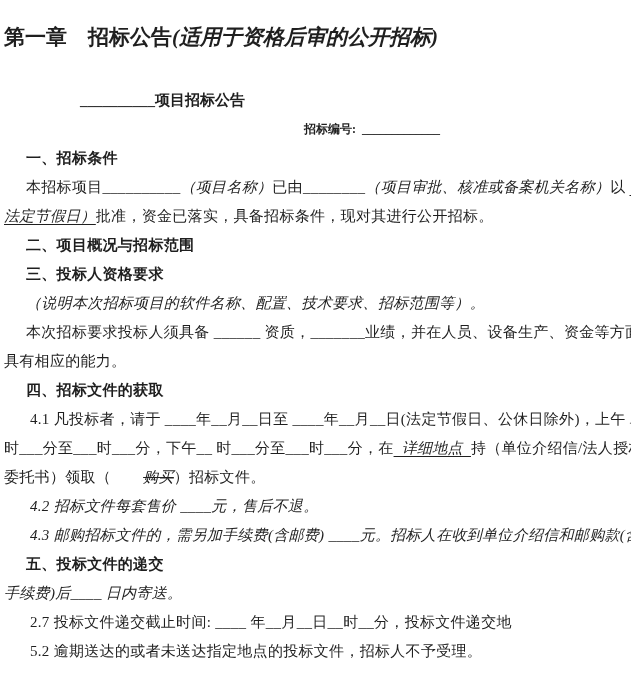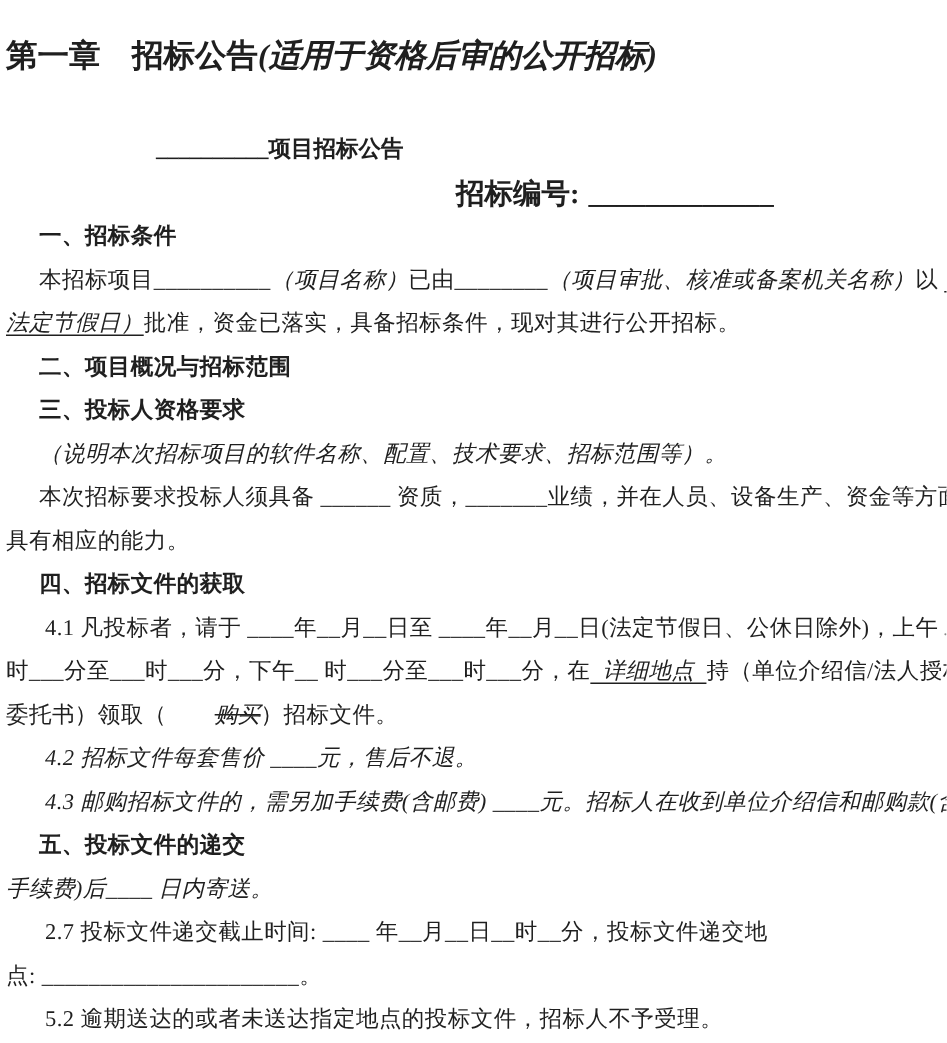--- a/index.html
+++ b/index.html
@@ -15,29 +15,29 @@
   .title-line {
     margin-top: 4px;
     height: 34px; line-height: 34px;
     text-align: left;
     font-size: 21px; font-weight: bold;
     white-space: nowrap;
   }
   .title-paren { font-style: italic; }
 
   .subtitle-line {
-    margin-top: 32px; margin-left: 100px;
+    margin-top: 32px; margin-left: 76px;
     height: 29px; line-height: 29px;
     font-size: 15px; font-weight: bold;
     white-space: nowrap;
   }
   .ref-line {
     margin-left: 300px;
     height: 29px; line-height: 29px;
-    font-size: 19px; font-weight: bold;
+    font-size: 12px; font-weight: bold;
     white-space: nowrap;
   }
   .ref-blank { margin-left: 6px; }
 
   .line {
     height: 29px; line-height: 29px;
     font-size: 15px;
     white-space: nowrap;
     letter-spacing: 0.3px;
   }
@@ -80,17 +80,16 @@
       <div class="line c"><span>具有相应的能力。</span></div>
       <div class="line h"><span>四、招标文件的获取</span></div>
       <div class="line n"><span>4.1 凡投标者，请于 ____年__月__日至 ____年__月__日(法定节假日、公休日除外)，上午</span><span class="rdim"> .</span></div>
       <div class="line c"><span>时___分至___时___分，下午__ 时___分至___时___分，在</span><span class="ri ru">&nbsp;&nbsp;详细地点&nbsp;&nbsp;</span><span>持（单位介绍信/法人授权</span></div>
       <div class="line c"><span>委托书）领取（</span><span class="ri rs">购买</span><span>）招标文件。</span></div>
       <div class="line n"><span class="ri">4.2 招标文件每套售价 ____元，售后不退。</span></div>
       <div class="line n"><span class="ri">4.3 邮购招标文件的，需另加手续费(含邮费) ____元。招标人在收到单位介绍信和邮购款(含</span></div>
       <div class="line h"><span>五、投标文件的递交</span></div>
       <div class="line c"><span class="ri">手续费)后____ 日内寄送。</span></div>
       <div class="line n"><span>2.7 投标文件递交截止时间: ____ 年__月__日__时__分，投标文件递交地</span></div>
-      <div class="line c"><span>点: </span><span>______________________</span><span>。</span></div>
       <div class="line n"><span>5.2 逾期送达的或者未送达指定地点的投标文件，招标人不予受理。</span></div>
     </div>
 
 </div>
 
 </body></html>

